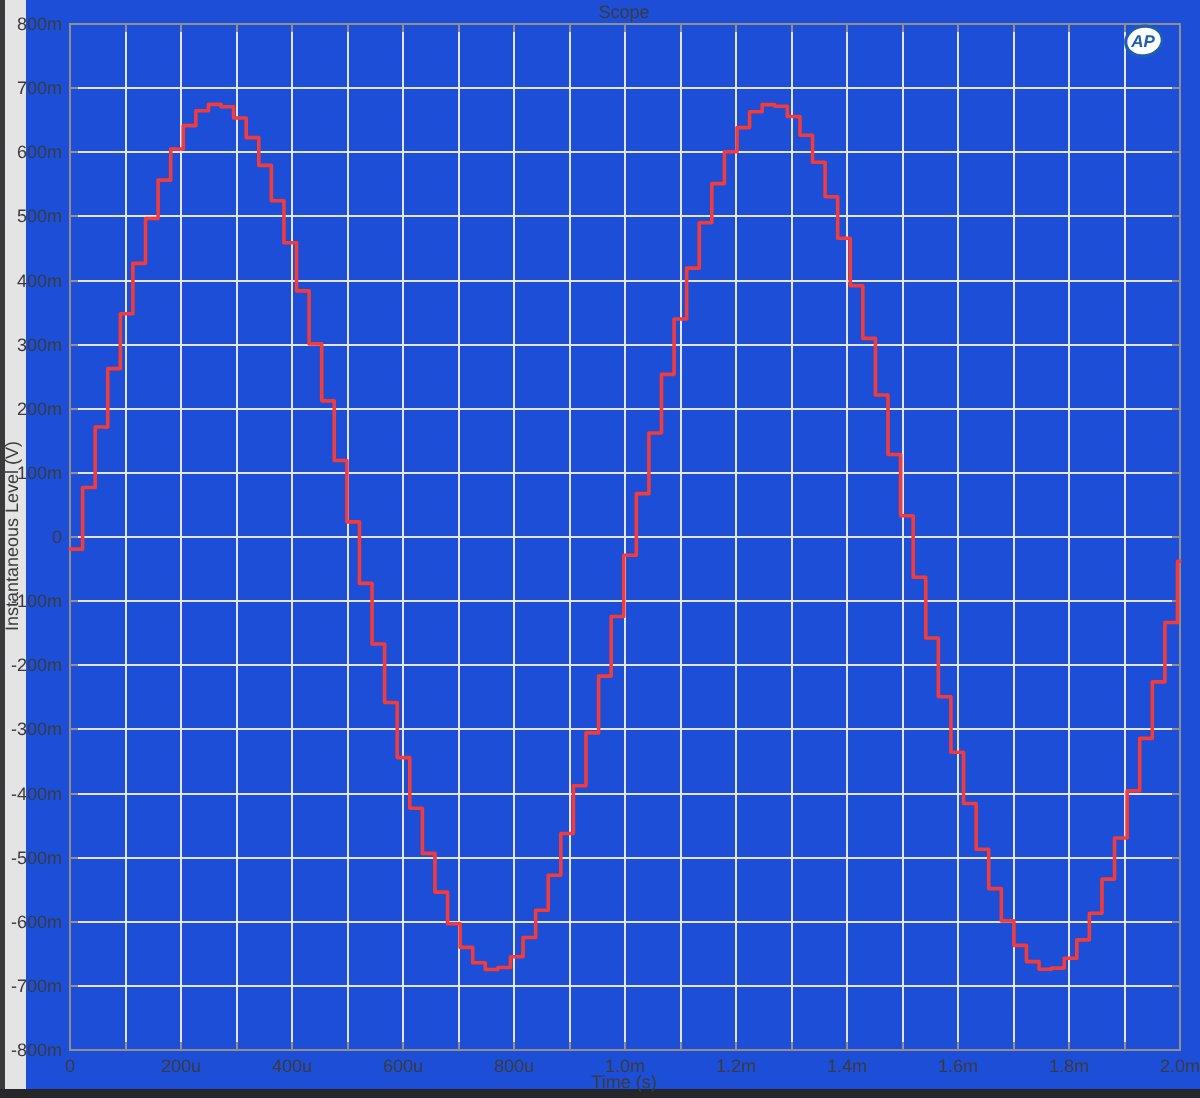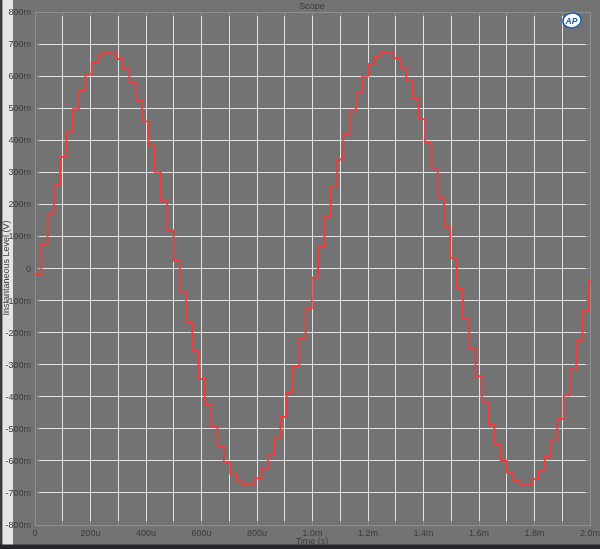--- a/index.html
+++ b/index.html
@@ -1,19 +1,19 @@
 <!DOCTYPE html>
 <html><head>
 <meta charset="utf-8">
 <style>
   html,body{margin:0;padding:0;background:#ffffff;}
   .screen{
     position:relative;
     width:600px;height:549px;
-    background:#737373;
+    background:#1d4ed8;
     font-family:"Liberation Sans", sans-serif;
     overflow:hidden;
     text-decoration:underline;
   }
   svg{position:absolute;left:0;top:0;}
   text{font-family:"Liberation Sans", sans-serif;}
 </style>
 </head>
 <body>
 

